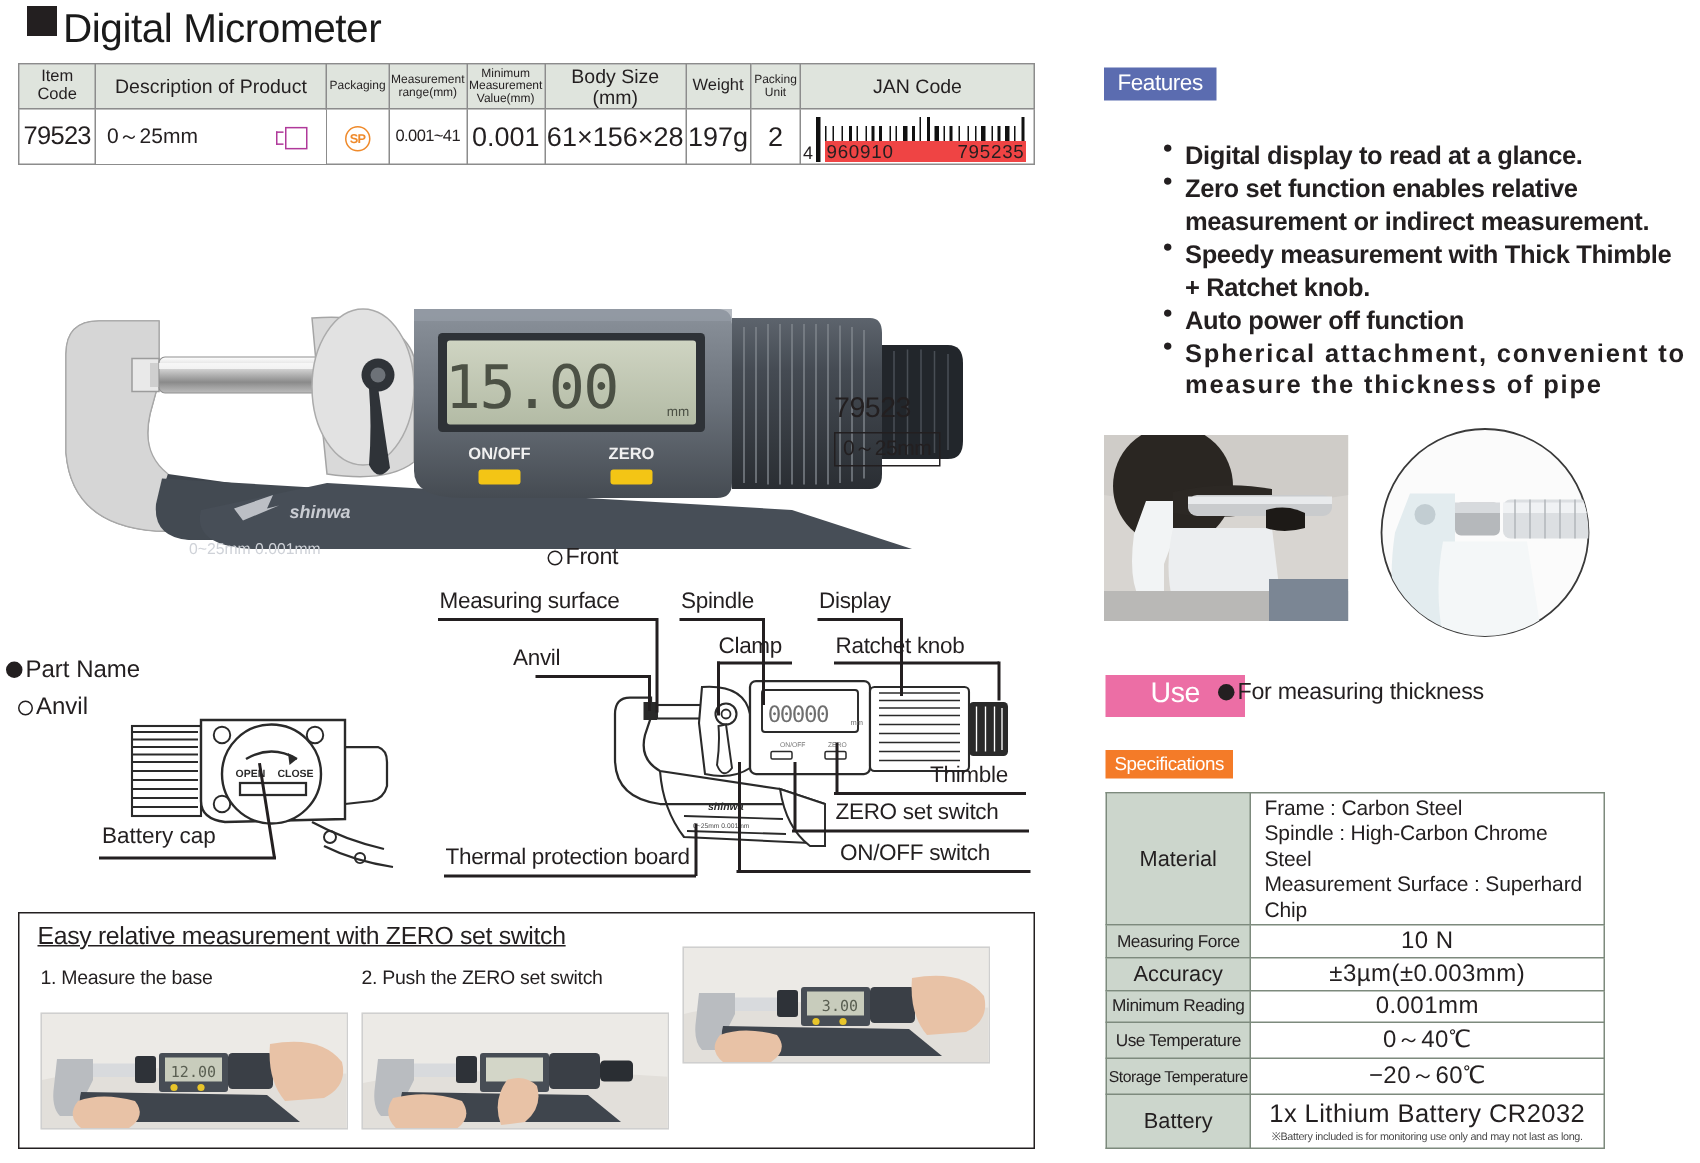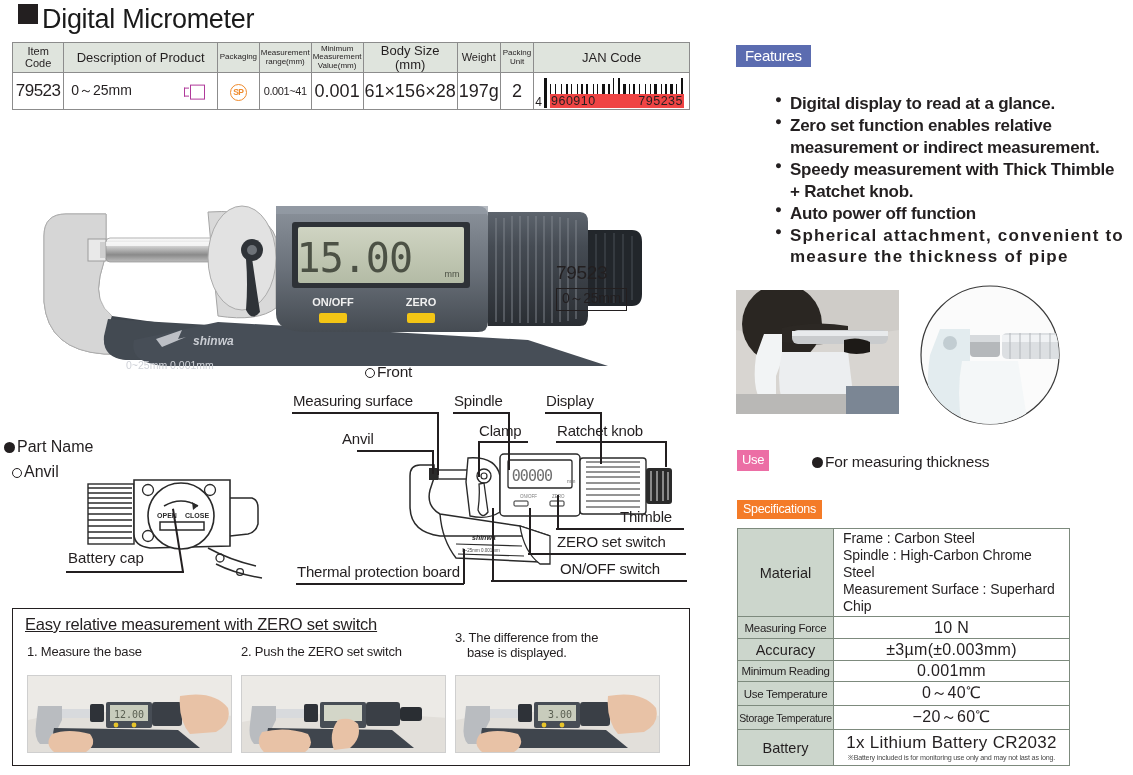--- a/index.html
+++ b/index.html
@@ -80,21 +80,21 @@
   .step-img { width:205px; height:78px; border:1px solid #cfcfcf; position:relative; overflow:hidden; background:#f2f1ee; }
 
   
   .badge { display:inline-block; color:#fff; font-size:15px; padding:2px 9px 3px; letter-spacing:-0.3px; }
   #features-badge { position:absolute; left:736px; top:45px; background:#5b6cb0; }
   #features-list { position:absolute; left:735px; top:76px; width:392px; font-size:17px; line-height:1.29; letter-spacing:-0.25px;font-weight:bold; }
   #features-list li { list-style:none; position:relative; padding-left:15px; margin-bottom:0px; }
   #features-list li:before { content:"\25CF"; position:absolute; left:0; top:-1px; font-size:11.5px; color:#231f20; }
   #features-list li.spaced { letter-spacing:1.2px; }
 
-  #use-badge { position:absolute; left:737px; top:450px; background:#ec6ea5; font-size:13px; padding:2px 5px 4px; }
+  #use-badge { position:absolute; left:737px; top:450px; background:#ec6ea5; font-size:19px; padding:2px 30px 4px; }
   #use-text { position:absolute; left:812px; top:453px; font-size:15.5px; letter-spacing:-0.2px; }
   #specs-badge { position:absolute; left:737px; top:500px; background:#f47b28; font-size:12.5px; padding:2px 6px 3px; }
 
   #photo-a { position:absolute; left:736px; top:290px; width:163px; height:124px; overflow:hidden; }
   #photo-b { position:absolute; left:906px; top:283px; width:168px; height:144px; }
 
   
   #spec-table { position:absolute; left:737px; top:528px; width:333px; border-collapse:collapse; }
   #spec-table td { border:1px solid #7d8a7d; color:#231f20; }
   .sp-label { background:#ccd6cc; text-align:center; width:96px; }
@@ -512,24 +512,20 @@
         <rect x="124" y="26" width="34" height="24" rx="3" fill="#3a3f46"></rect>
         <rect x="158" y="31" width="22" height="14" rx="3" fill="#2a2e33"></rect>
         <path d="M26 52 L150 54 L172 72 L36 72 Q22 68 26 52 Z" fill="#3f454d"></path>
         <path d="M96 44 Q108 40 116 48 Q120 62 108 72 L92 74 Q86 58 96 44 Z" fill="#e8c2a6"></path>
         <path d="M20 56 Q44 50 66 58 Q74 70 60 78 L24 78 Q12 68 20 56 Z" fill="#e8c2a6"></path>
       </svg>
     </div>
   </div>
 
   <div class="step" style="left:442px; top:22px;">
-    <div class="step-cap" style="height:44px;">
-      <div>3. The difference from the</div>
-      <div style="padding-left:12px">base is displayed.</div>
-    </div>
     <div class="step-img">
       <svg width="205" height="78" viewBox="0 0 205 78">
         <rect width="205" height="78" fill="#eceae6"></rect>
         <path d="M0 44 Q60 30 205 40 L205 78 L0 78 Z" fill="#e2dfda"></path>
         <path d="M10 30 L34 30 L34 44 L30 52 L30 68 L12 68 Q6 62 8 48 Z" fill="#b9bcc0"></path>
         <rect x="34" y="33" width="28" height="9" fill="#d8dadd"></rect>
         <rect x="62" y="28" width="14" height="18" rx="2" fill="#2e3238"></rect>
         <rect x="78" y="26" width="46" height="26" rx="2" fill="#474d55"></rect>
         <rect x="82" y="29" width="38" height="16" fill="#c8ccbc"></rect>
         <text x="116" y="42" font-family="'DejaVu Sans Mono', monospace" font-size="10" fill="#5a5f52" text-anchor="end">3.00</text>

